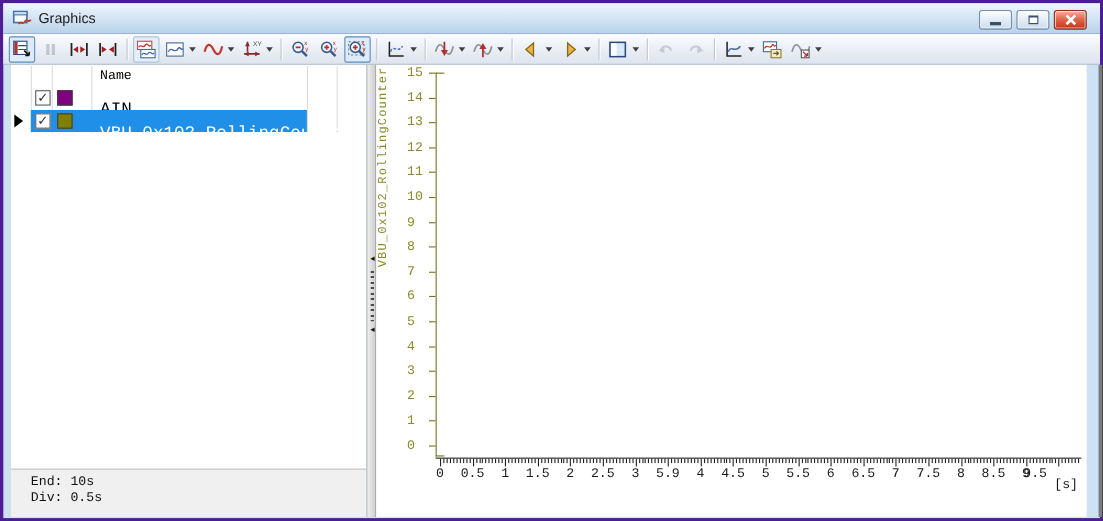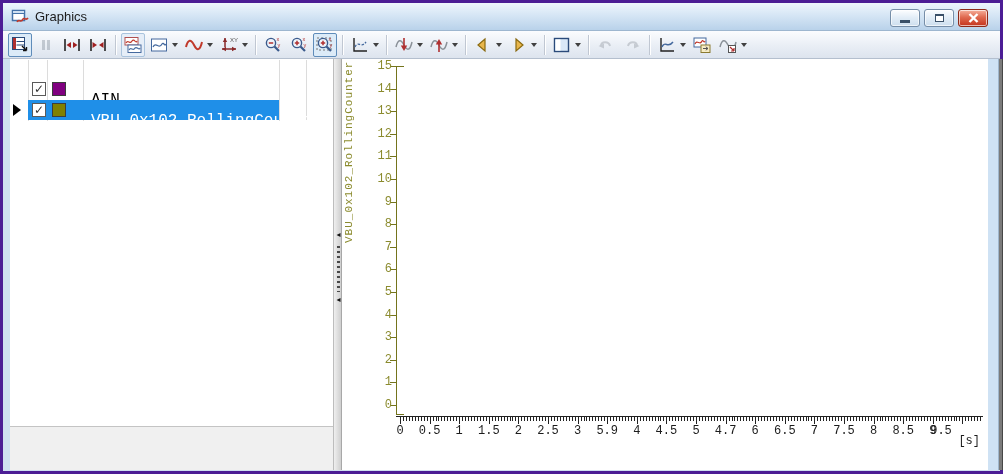--- a/index.html
+++ b/index.html
@@ -109,21 +109,21 @@
   
   .plot-pane { position:absolute; left:339px; top:0; width:646px; height:411px; background:#fff; }
   .y-axis-label {
     position:absolute; left:1px; top:2px; height:182px; width:14px;
     writing-mode:vertical-rl; transform:rotate(180deg);
     font-family:"Liberation Mono", monospace; font-size:11px; letter-spacing:1px;
     color:#8b8b2e; white-space:nowrap;
   }
   .tick-el { position:absolute; }
   .y-tick-label {
-    position:absolute; width:22px; text-align:right; font-family:"Liberation Mono", monospace;
+    position:absolute; width:22px; font-family:"Liberation Mono", monospace;
     font-size:12px; color:#8b8b2e; line-height:14px;
   }
   .x-tick-label {
     position:absolute; width:34px; text-align:center; font-family:"Liberation Mono", monospace;
     font-size:12px; color:#1c1c1c; line-height:12px;
   }
   .x-unit {
     position:absolute; left:610px; top:375px; width:28px; text-align:right;
     font-family:"Liberation Mono", monospace; font-size:12px; color:#1c1c1c;
   }
@@ -355,35 +355,40 @@
     </div>
 
   <div class="content">
 
     <div class="left-panel">
       <div class="gridline-v" style="left:18px"></div>
       <div class="gridline-v" style="left:37px"></div>
       <div class="gridline-v" style="left:73px"></div>
       <div class="gridline-v" style="left:269px"></div>
       <div class="gridline-v" style="left:296px"></div>
+      <div class="grid-head">
+        <div class="col-name-h">Name</div>
+      </div>
       <div class="legend-rows" id="legend-rows">
           <div class="lrow" style="top: 0px;">
             <div class="cbx">✓</div>
             <div class="swatch" style="background:#800080"></div>
             <div class="sig-name">AIN</div>
           </div>
           <div class="lrow selected" style="top: 21px;">
             <div class="sel-bg"></div>
             <div class="indicator"></div>
             <div class="cbx">✓</div>
             <div class="swatch" style="background:#808000"></div>
             <div class="sig-name">VBU_0x102_RollingCounter</div>
           </div>
         </div>
       <div class="panel-info">
+        <div>End: 10s</div>
+        <div>Div: 0.5s</div>
       </div>
     </div>
 
     <div class="splitter">
       <div class="split-arrow" style="top:172px">◂</div>
       <div class="split-dots"></div>
       <div class="split-arrow" style="top:237px">◂</div>
     </div>
 
     <div class="plot-pane" id="plot-pane">
@@ -540,21 +545,21 @@
           <div class="tick-el" style="left:356.96000000000004px;top:358px;width:1px;height:4px;background:#222222"></div>
           <div class="tick-el" style="left:359.9200000000001px;top:358px;width:1px;height:4px;background:#222222"></div>
           <div class="tick-el" style="left:362.88000000000005px;top:358px;width:1px;height:4px;background:#222222"></div>
           <div class="tick-el" style="left:365.84000000000003px;top:358px;width:1px;height:4px;background:#222222"></div>
           <div class="tick-el" style="left:368.8px;top:358px;width:1px;height:4px;background:#222222"></div>
           <div class="tick-el" style="left:371.76000000000005px;top:358px;width:1px;height:4px;background:#222222"></div>
           <div class="tick-el" style="left:374.72px;top:358px;width:1px;height:4px;background:#222222"></div>
           <div class="tick-el" style="left:377.68000000000006px;top:358px;width:1px;height:4px;background:#222222"></div>
           <div class="tick-el" style="left:380.64000000000004px;top:358px;width:1px;height:4px;background:#222222"></div>
           <div class="tick-el" style="left:383.6px;top:358px;width:1px;height:7px;background:#222222"></div>
-          <div class="x-tick-label" style="left:366.6px;top:366px">4.7</div>
+          <div class="x-tick-label" style="left:366.6px;top:366px">5.5</div>
           <div class="tick-el" style="left:386.56000000000006px;top:358px;width:1px;height:4px;background:#222222"></div>
           <div class="tick-el" style="left:389.52000000000004px;top:358px;width:1px;height:4px;background:#222222"></div>
           <div class="tick-el" style="left:392.48px;top:358px;width:1px;height:4px;background:#222222"></div>
           <div class="tick-el" style="left:395.44000000000005px;top:358px;width:1px;height:4px;background:#222222"></div>
           <div class="tick-el" style="left:398.40000000000003px;top:358px;width:1px;height:4px;background:#222222"></div>
           <div class="tick-el" style="left:401.36000000000007px;top:358px;width:1px;height:4px;background:#222222"></div>
           <div class="tick-el" style="left:404.32000000000005px;top:358px;width:1px;height:4px;background:#222222"></div>
           <div class="tick-el" style="left:407.28000000000003px;top:358px;width:1px;height:4px;background:#222222"></div>
           <div class="tick-el" style="left:410.24px;top:358px;width:1px;height:4px;background:#222222"></div>
           <div class="tick-el" style="left:413.20000000000005px;top:358px;width:1px;height:7px;background:#222222"></div>

